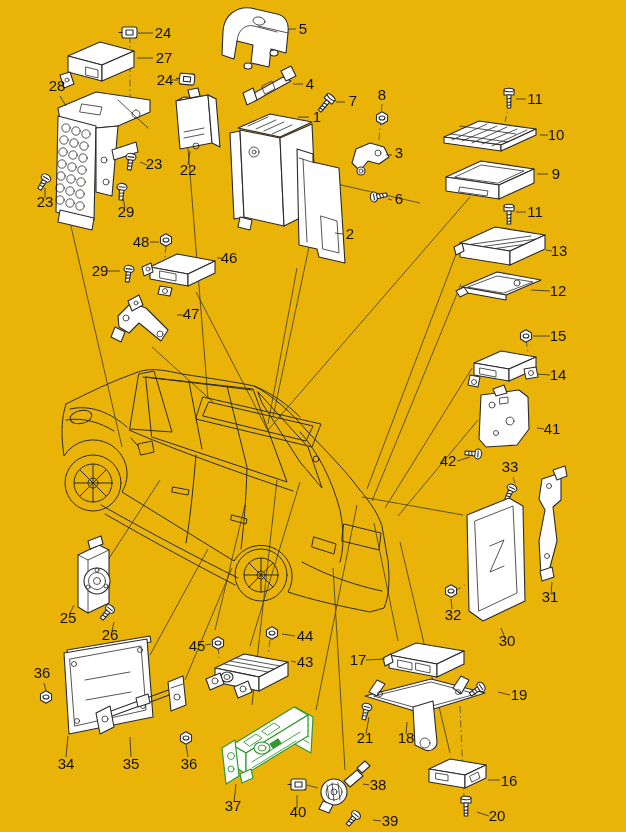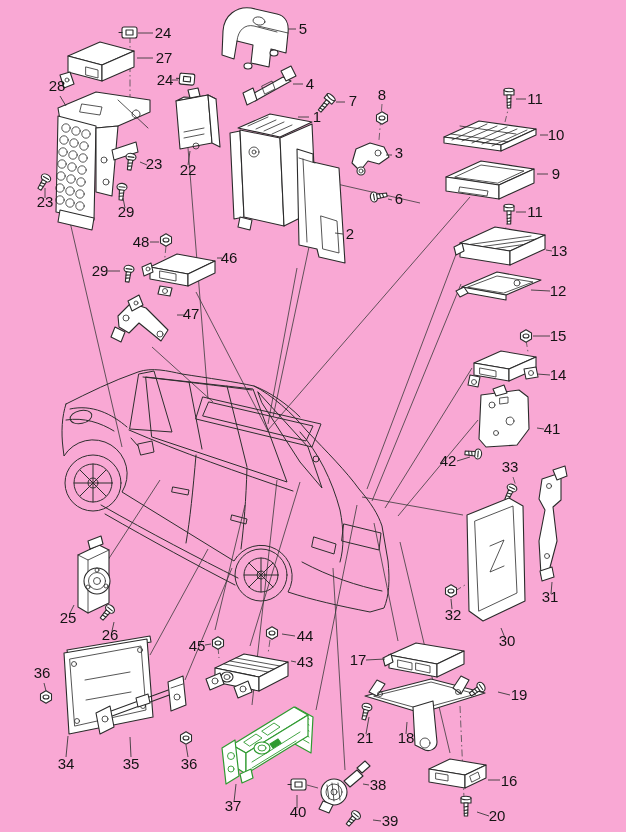--- a/index.html
+++ b/index.html
@@ -1,16 +1,16 @@
 <!DOCTYPE html>
 <html><head>
 <meta charset="utf-8">
 <style>
   html,body{margin:0;padding:0;background:#ffffff;}
-  .stage{position:relative;width:626px;height:832px;background:#f9a8d4;overflow:hidden;
+  .stage{position:relative;width:626px;height:832px;background:#eab308;overflow:hidden;
          font-family:"Liberation Sans", sans-serif;}
   svg{display:block}
   svg text{font-family:"Liberation Sans", sans-serif;fill:#141414;}
   .part{stroke:#2b2b2b;fill:#ffffff;stroke-width:1.1;stroke-linejoin:round;stroke-linecap:round;}
   .part .d{stroke-width:0.8;fill:none;}
   .thin{stroke:#3a3a3a;stroke-width:0.8;fill:none;}
   .axis{stroke:#4a4a4a;stroke-width:0.8;fill:none;stroke-dasharray:7 3 1.5 3;}
   .car{stroke:#2e2e2e;fill:none;stroke-width:1;stroke-linejoin:round;stroke-linecap:round;}
   .green{stroke-width:1.2;fill:#ffffff;stroke-linejoin:round;stroke-linecap:round;}
   .green .d{stroke-width:0.9;fill:none;}

